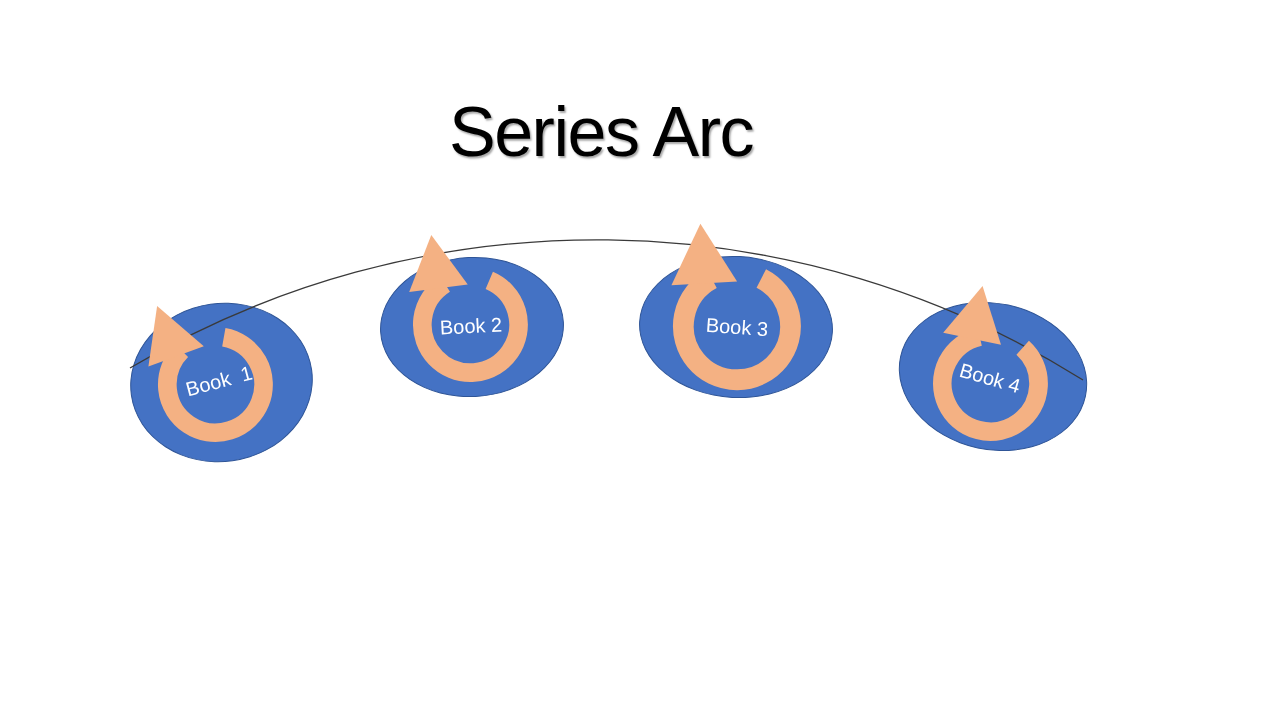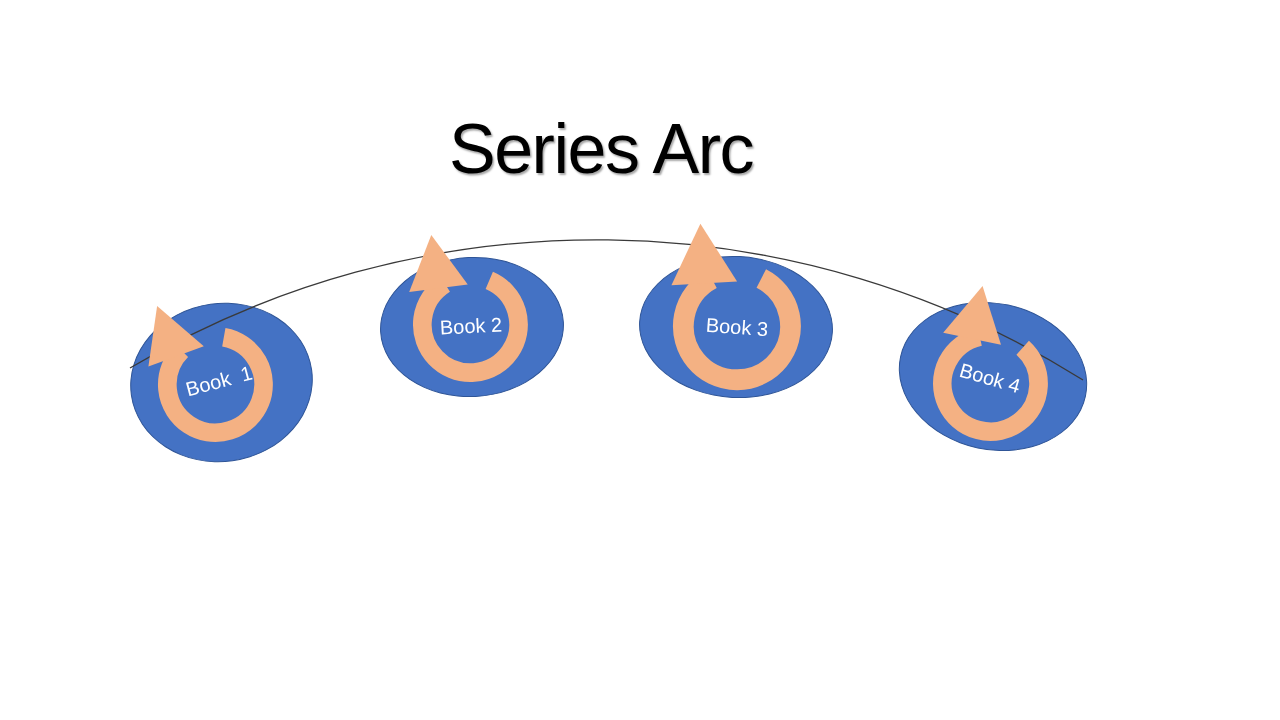--- a/index.html
+++ b/index.html
@@ -6,21 +6,21 @@
   body {
     width: 1280px; height: 720px; overflow: hidden;
     background: var(--background, #fff);
     font-family: "Liberation Sans", sans-serif;
   }
   .slide {
     position: relative; width: 1280px; height: 720px;
     background: var(--background, #fff);
   }
   .title {
-    position: absolute; left: 0; top: 114px; width: 1202px;
+    position: absolute; left: 0; top: 97px; width: 1202px;
     text-align: center; font-size: 70px; font-weight: 400;
     letter-spacing: -1.5px; color: var(--title-text, #000);
     text-shadow: 1.5px 1.5px 2px rgba(0,0,0,0.35);
     line-height: 1; white-space: pre;
   }
   .diagram { position: absolute; inset: 0; }
   .book { position: absolute; left: 0; top: 0; width: 0; height: 0; }
   .ellipse {
     position: absolute; z-index: 1; border-radius: 50%;
     background: var(--ellipse-fill, #4472C4);

